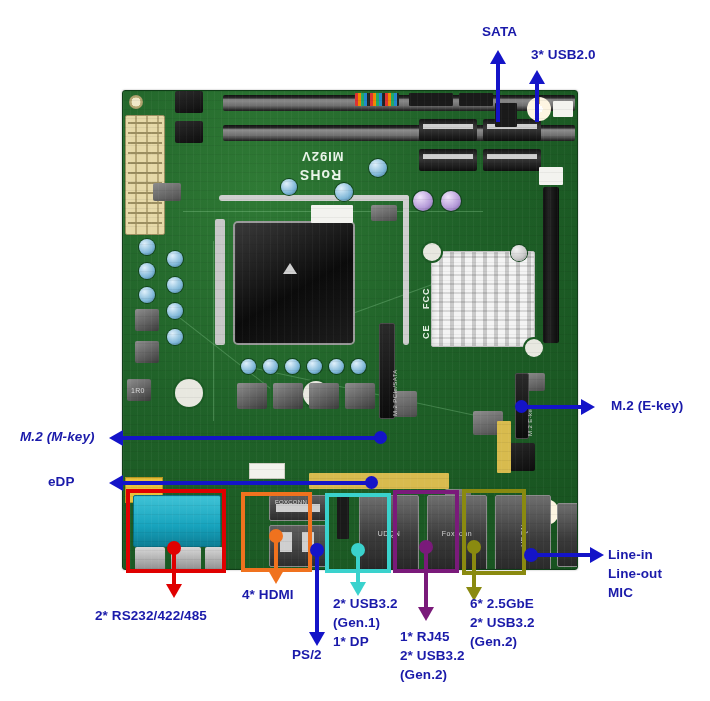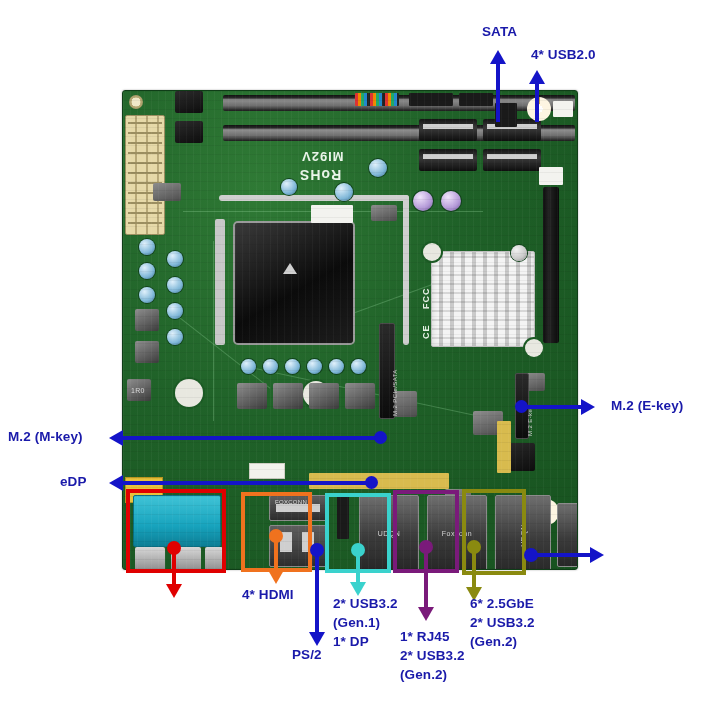--- a/index.html
+++ b/index.html
@@ -320,29 +320,33 @@
     <div class="head" style="left:466px;top:587px;border-left:8px solid transparent;border-right:8px solid transparent;border-top:14px solid #8a8a10;"></div>
   </div>
 
   <div class="ar">
     <div class="shaft" style="left:530px;top:553px;width:60px;height:4px;background:#1414c8;"></div>
     <div class="dot" style="left:524px;top:548px;width:14px;height:14px;background:#1414c8;"></div>
     <div class="head" style="left:590px;top:547px;border-top:8px solid transparent;border-bottom:8px solid transparent;border-left:14px solid #1414c8;"></div>
   </div>
 
   <div class="lab" style="left:482px;top:22px;">SATA</div>
-  <div class="lab" style="left:531px;top:45px;">4* USB2.0</div>
+  <div class="lab" style="left:531px;top:45px;">3* USB2.0</div>
   <div class="lab" style="left:611px;top:396px;">M.2 (E-key)</div>
-  <div class="lab" style="left:8px;top:427px;">M.2 (M-key)</div>
-  <div class="lab" style="left:60px;top:472px;">eDP</div>
+  <div class="lab" style="left:20px;top:427px;font-style:italic;">M.2 (M-key)</div>
+  <div class="lab" style="left:48px;top:472px;">eDP</div>
+  <div class="lab" style="left:95px;top:606px;">2* RS232/422/485</div>
   <div class="lab" style="left:242px;top:585px;">4* HDMI</div>
   <div class="lab" style="left:292px;top:645px;text-align:center;">PS/2</div>
   <div class="lab" style="left:333px;top:594px;">2* USB3.2
 (Gen.1)
 1* DP</div>
   <div class="lab" style="left:400px;top:627px;">1* RJ45
 2* USB3.2
 (Gen.2)</div>
   <div class="lab" style="left:470px;top:594px;">6* 2.5GbE
 2* USB3.2
 (Gen.2)</div>
+  <div class="lab" style="left:608px;top:545px;">Line-in
+Line-out
+MIC</div>
 
 </div>
 
 </body></html>

